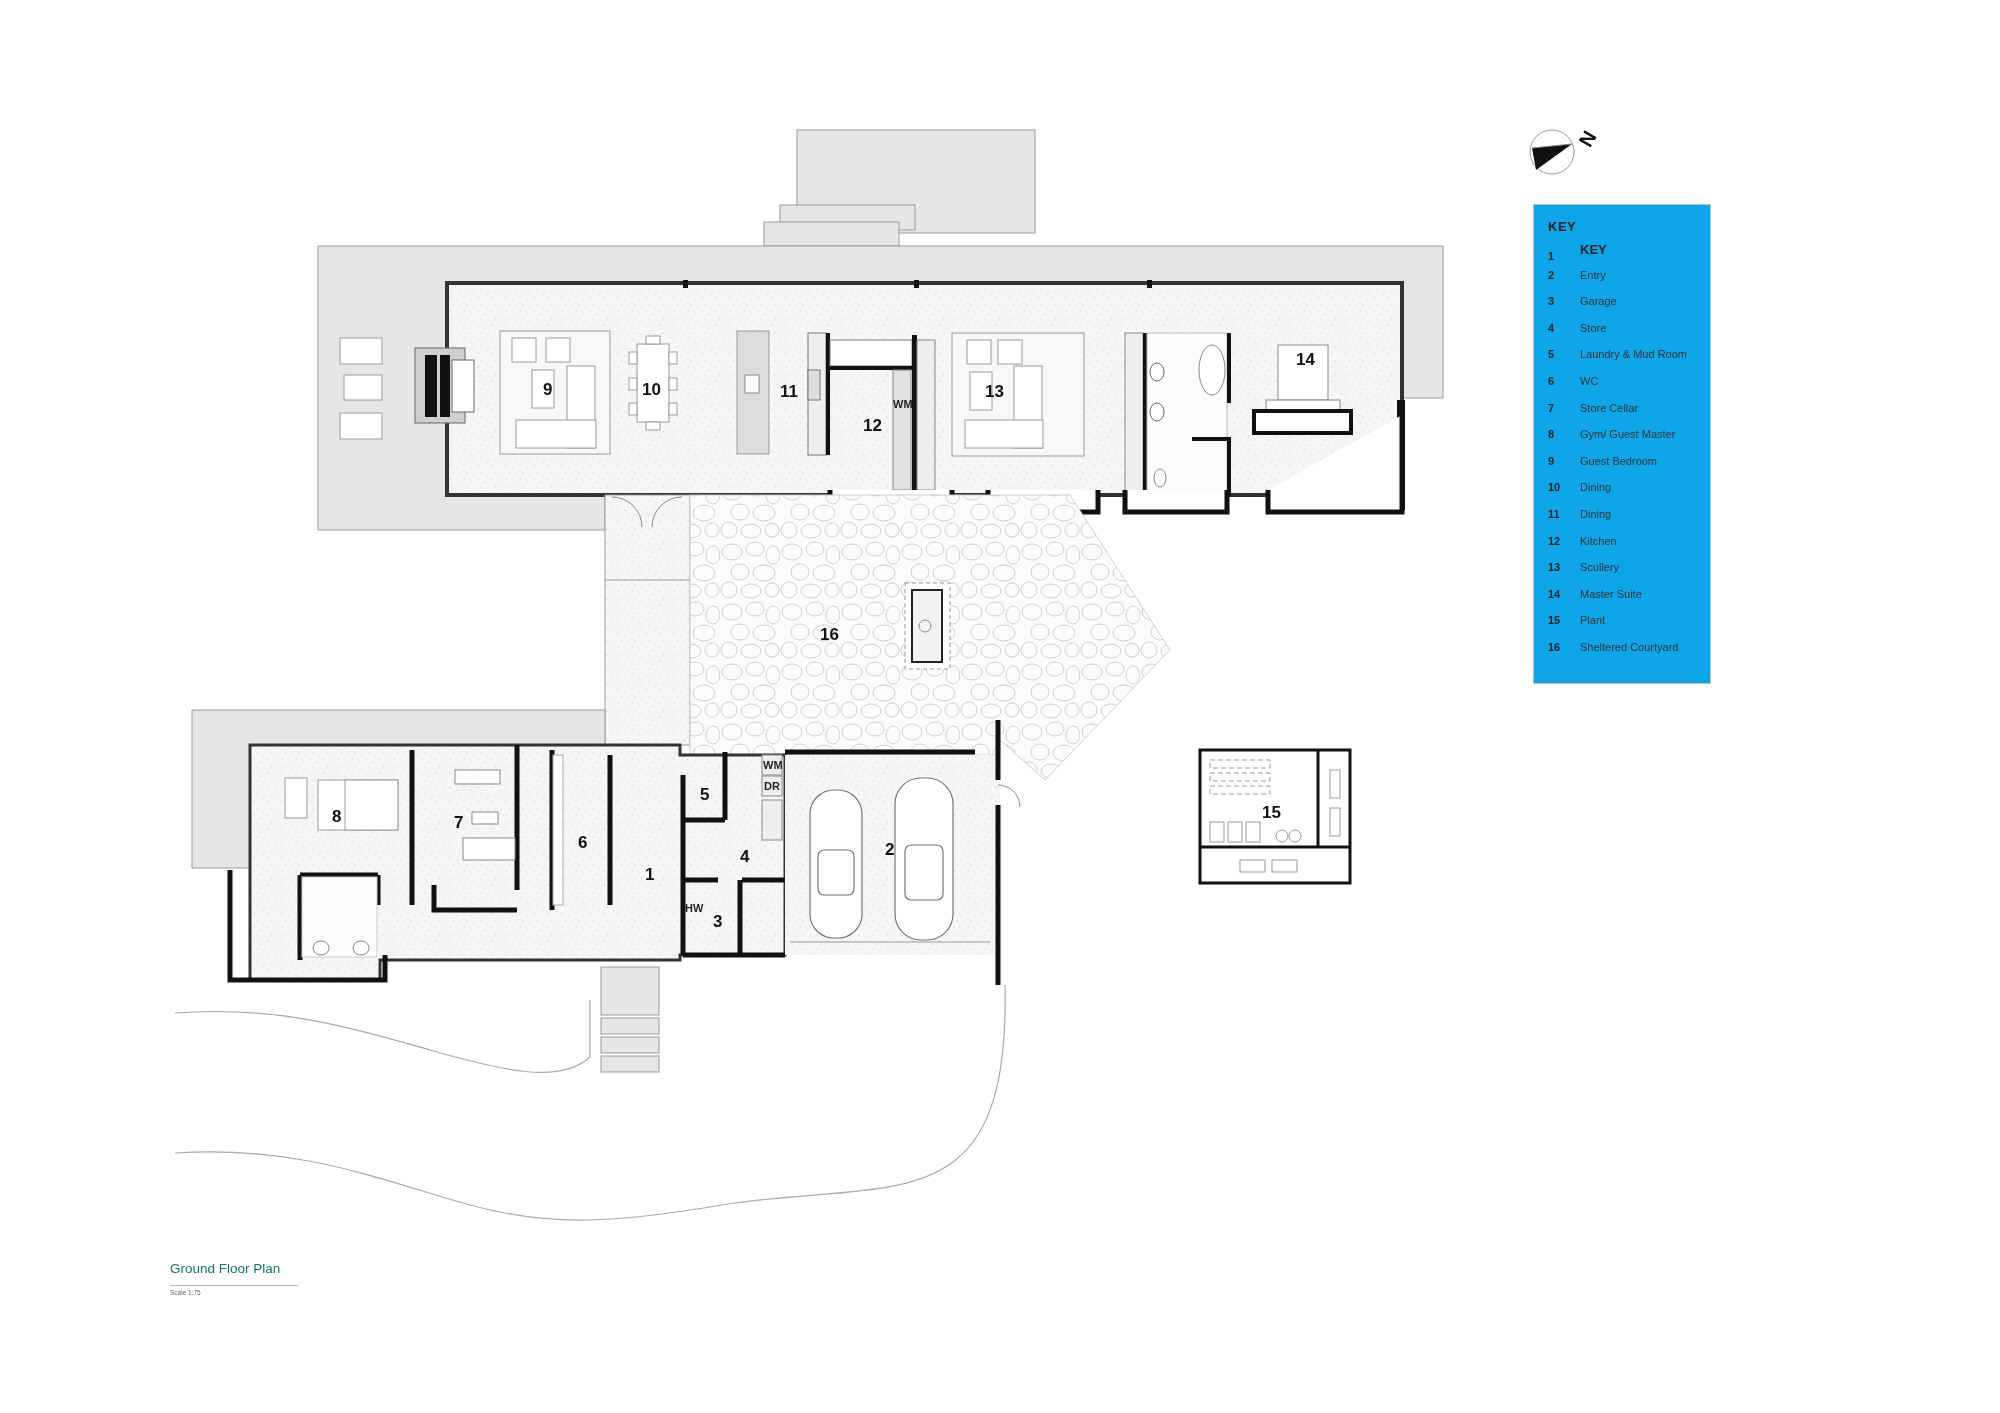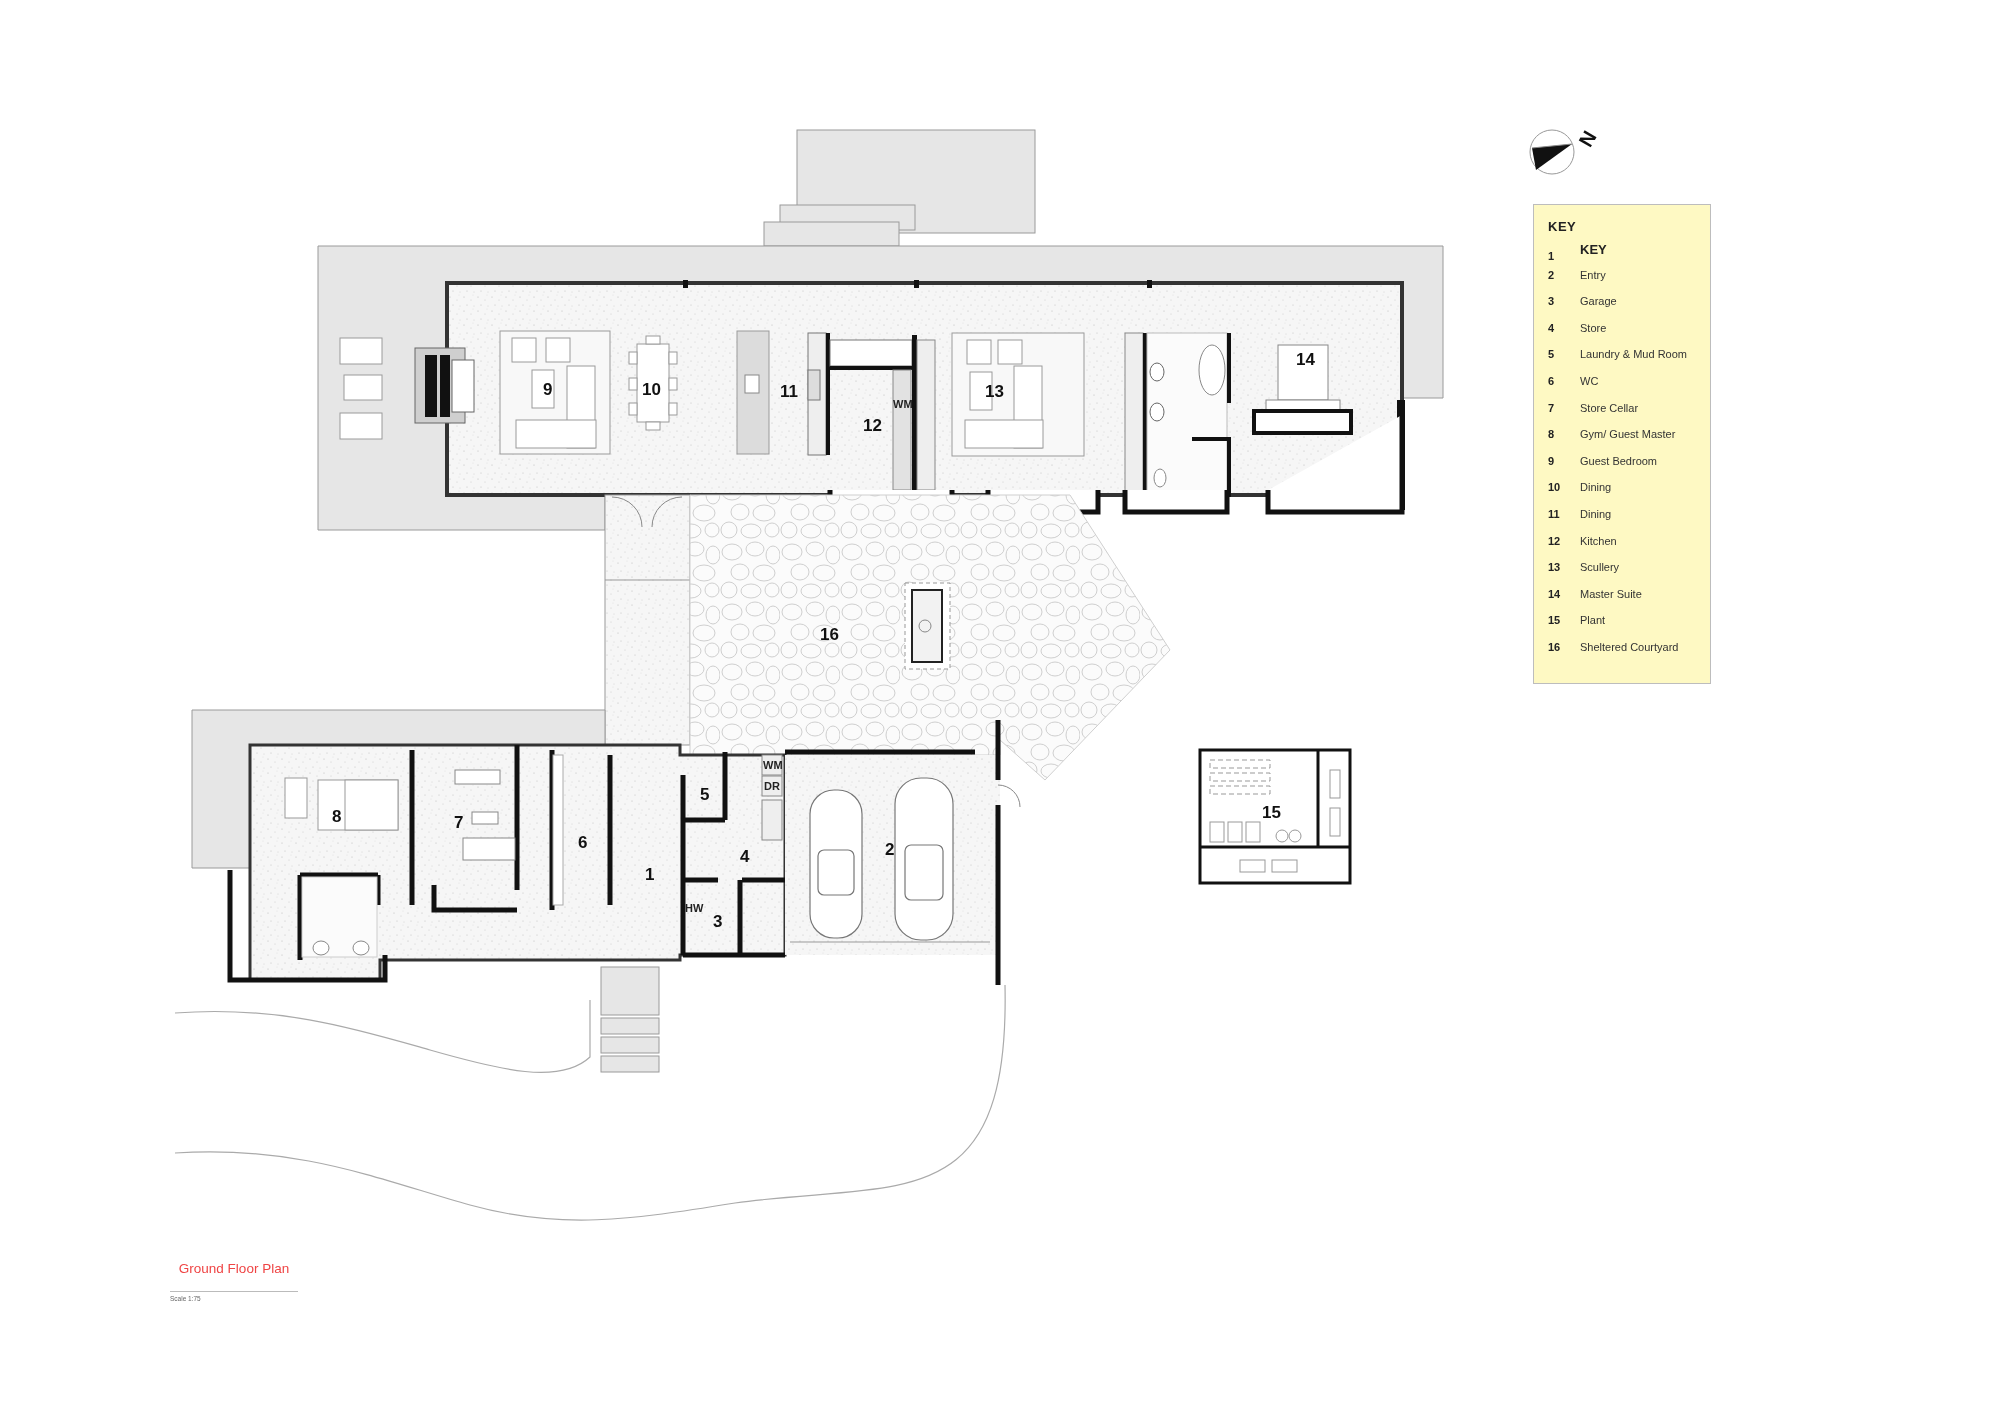--- a/index.html
+++ b/index.html
@@ -2,30 +2,30 @@
 <html><head>
 <meta charset="utf-8">
 <style>
   html, body { margin:0; padding:0; background:#ffffff; }
   body { width:2000px; height:1413px; position:relative; overflow:hidden;
          font-family:"Liberation Sans", sans-serif; color:#222; }
   svg.plan { position:absolute; left:0; top:0; width:2000px; height:1413px; }
   .room-label { font-family:"Liberation Sans", sans-serif; font-weight:bold; font-size:17px; fill:#111; }
   .appl-label { font-family:"Liberation Sans", sans-serif; font-weight:bold; font-size:11px; fill:#222; }
   .key-box { position:absolute; left:1533px; top:204px; width:178px; height:480px;
-             border:1px solid #bdbdbd; background:#fef9c3; box-sizing:border-box; }
+             border:1px solid #bdbdbd; background:#0ea5e9; box-sizing:border-box; }
   .key-title { position:absolute; left:14px; top:14px; font-size:13px; font-weight:bold; letter-spacing:0.5px; }
   .key-rows { position:absolute; left:14px; top:37px; right:6px; }
   .key-row { display:flex; align-items:flex-start; height:26.6px; }
   .key-num { width:32px; font-size:11px; font-weight:bold; }
   .key-text { font-size:11px; color:#333; }
   .key-row.first .key-num { padding-top:8px; }
   .key-row.first .key-text { font-weight:bold; font-size:13px; color:#222; }
   .title-block { position:absolute; left:170px; top:1261px; }
-  .title-main { font-size:13.5px; color:#ef4444; padding-bottom:15px; border-bottom:1px solid #bbb; width:128px;text-align:center; }
+  .title-main { font-size:13.5px; color:#0f766e; padding-bottom:9px; border-bottom:1px solid #bbb; width:128px; }
   .title-scale { font-size:6.5px; color:#666; margin-top:3px; }
 </style>
 </head>
 <body>
 
 <svg class="plan" viewBox="0 0 2000 1413" xmlns="http://www.w3.org/2000/svg">
   <defs>
     <pattern id="speckle" width="14" height="14" patternUnits="userSpaceOnUse">
       <rect width="14" height="14" fill="#f6f6f6"></rect>
       <circle cx="2" cy="3" r="0.6" fill="#bdbdbd"></circle>

